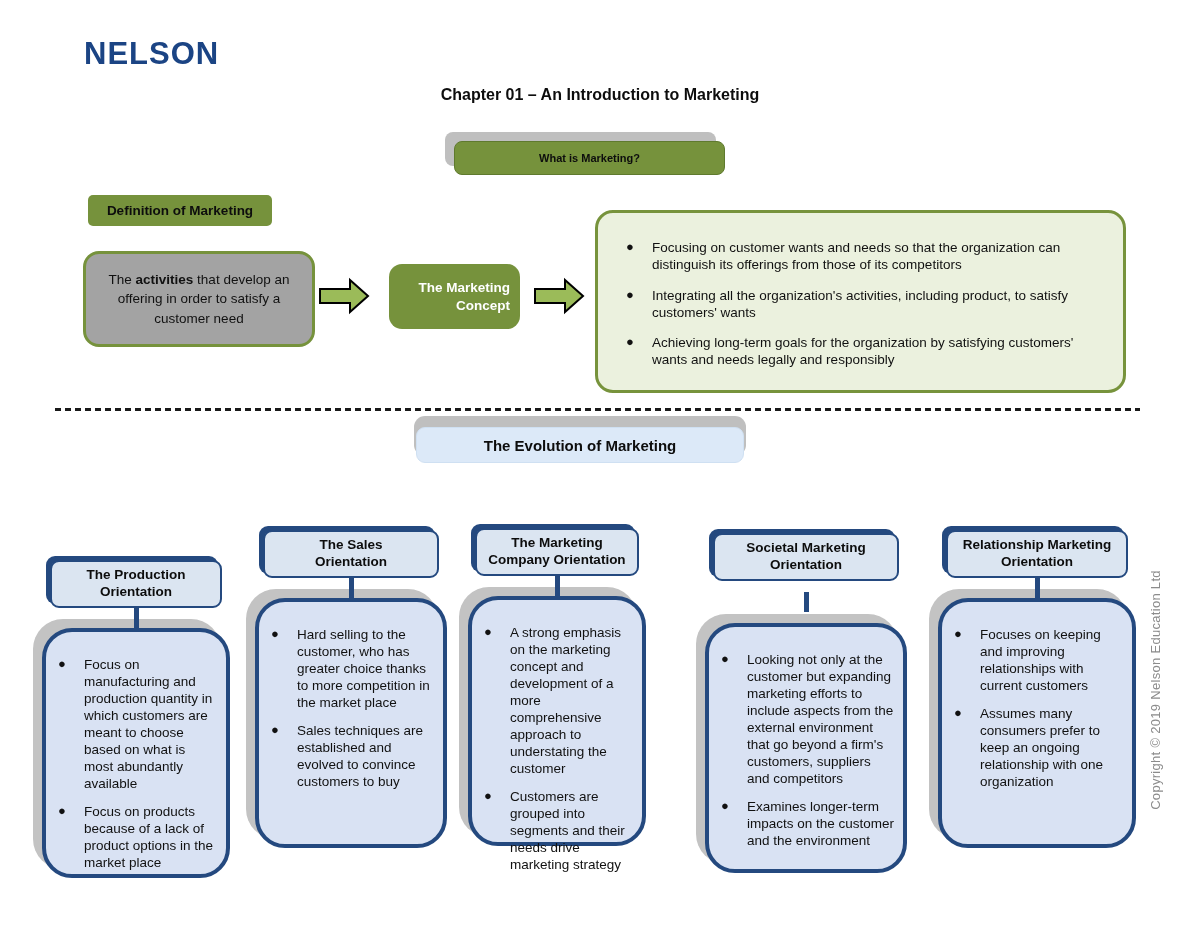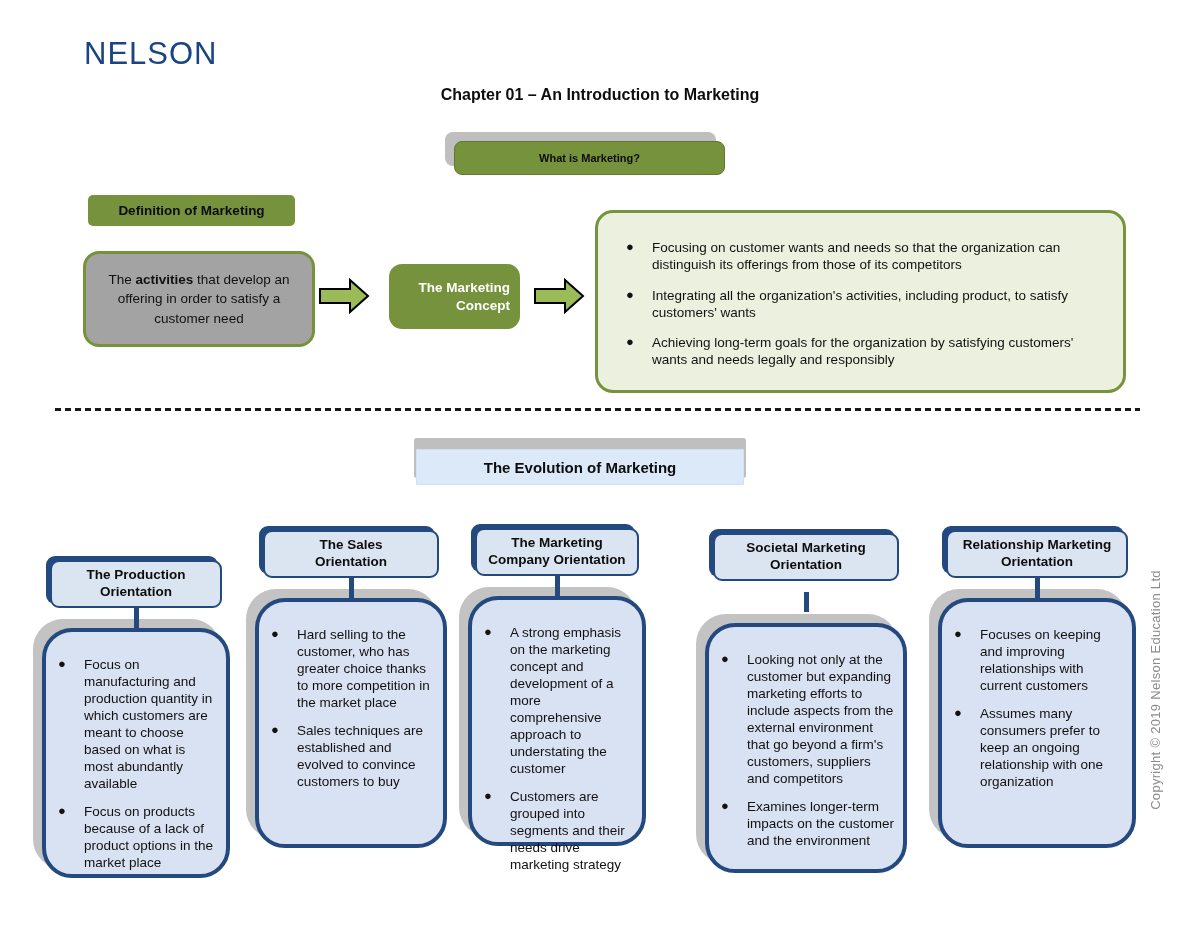--- a/index.html
+++ b/index.html
@@ -5,36 +5,36 @@
   * { margin:0; padding:0; box-sizing:border-box; }
   html,body { background:#fff; }
   body {
     width:1200px; height:927px; position:relative; overflow:hidden;
     font-family:"Liberation Sans", sans-serif; color:#111;
   }
   .abs { position:absolute; }
 
   
   .logo {
-    left:84px; top:36px; font-size:31px; font-weight:400; letter-spacing:1px;
+    left:84px; top:36px; font-size:31px; font-weight:700; letter-spacing:1px;
     color:#1B4484;
   }
   .page-title {
     left:0; top:86px; width:1200px; text-align:center;
     font-size:16px; font-weight:bold; color:#0d0d0d;
   }
   .banner-green {
     left:454px; top:141px; width:271px; height:34px;
     background:#76923C; border:1px solid #5f7a2e; border-radius:8px;
     display:flex; align-items:center; justify-content:center;
     font-size:11px; font-weight:bold; color:#0d0d0d;
     box-shadow:-9px -9px 0 0 #BFBFBF;
   }
   .def-label {
-    left:88px; top:195px; width:207px; height:31px;
+    left:88px; top:195px; width:184px; height:31px;
     background:#76923C; border-radius:5px;
     display:flex; align-items:center; justify-content:center;
     font-size:13.5px; font-weight:bold; color:#0d0d0d;
   }
   .def-box {
     left:83px; top:251px; width:232px; height:96px;
     background:#a3a3a3; border:3px solid #76923C; border-radius:16px;
     display:flex; align-items:center; justify-content:center;
     padding:10px 14px; text-align:center; font-size:13.5px; line-height:1.45;
   }
@@ -57,22 +57,22 @@
   .cb-item .txt { flex:1; padding-left:10px; }
 
   
   .dash-line {
     left:55px; top:408px; width:1085px; height:3px;
     background:repeating-linear-gradient(90deg,#1a1a1a 0 6px,transparent 6px 10px);
   }
 
   
   .banner-blue {
-    left:416px; top:449px; width:328px; height:36px;
-    background:#DCE9F8; border:1px solid #cfe0f2; border-radius:1px;
+    left:416px; top:427px; width:328px; height:36px;
+    background:#DCE9F8; border:1px solid #cfe0f2; border-radius:9px;
     display:flex; align-items:center; justify-content:center;
     font-size:15px; font-weight:bold; color:#0d0d0d;
     box-shadow:0 -9px 0 2px #BFBFBF;
   }
 
   .col { position:absolute; display:flex; flex-direction:column; align-items:center; }
   .col-1 { left:42px;  top:528px; width:188px;margin-top:32px; }
   .col-2 { left:255px; top:530px; width:192px; }
   .col-3 { left:468px; top:528px; width:178px; }
   .col-4 { left:705px; top:533px; width:202px;gap:11px; }

